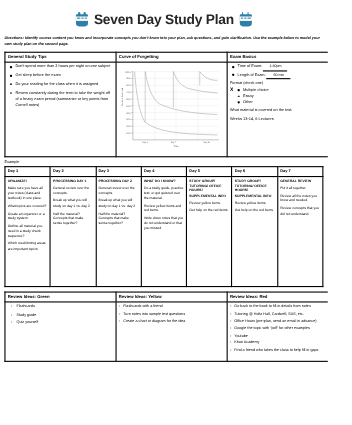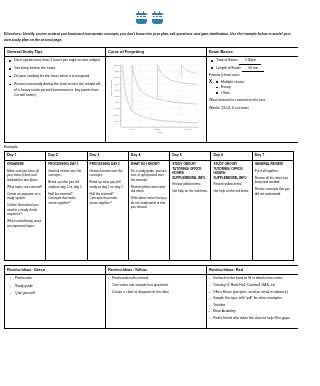--- a/index.html
+++ b/index.html
@@ -78,20 +78,21 @@
       <span class="ring r1"></span>
         <span class="ring r2"></span>
       <span class="body"></span>
         <span class="band"></span>
       <span class="dots">
           <i></i>
           <i></i>
           <i></i>
         </span>
     </span>
+    <span class="title">Seven Day Study Plan</span>
     <span class="cal-icon">
       <span class="ring r1"></span>
         <span class="ring r2"></span>
       <span class="body"></span>
         <span class="band"></span>
       <span class="dots">
           <i></i>
           <i></i>
           <i></i>
         </span>

